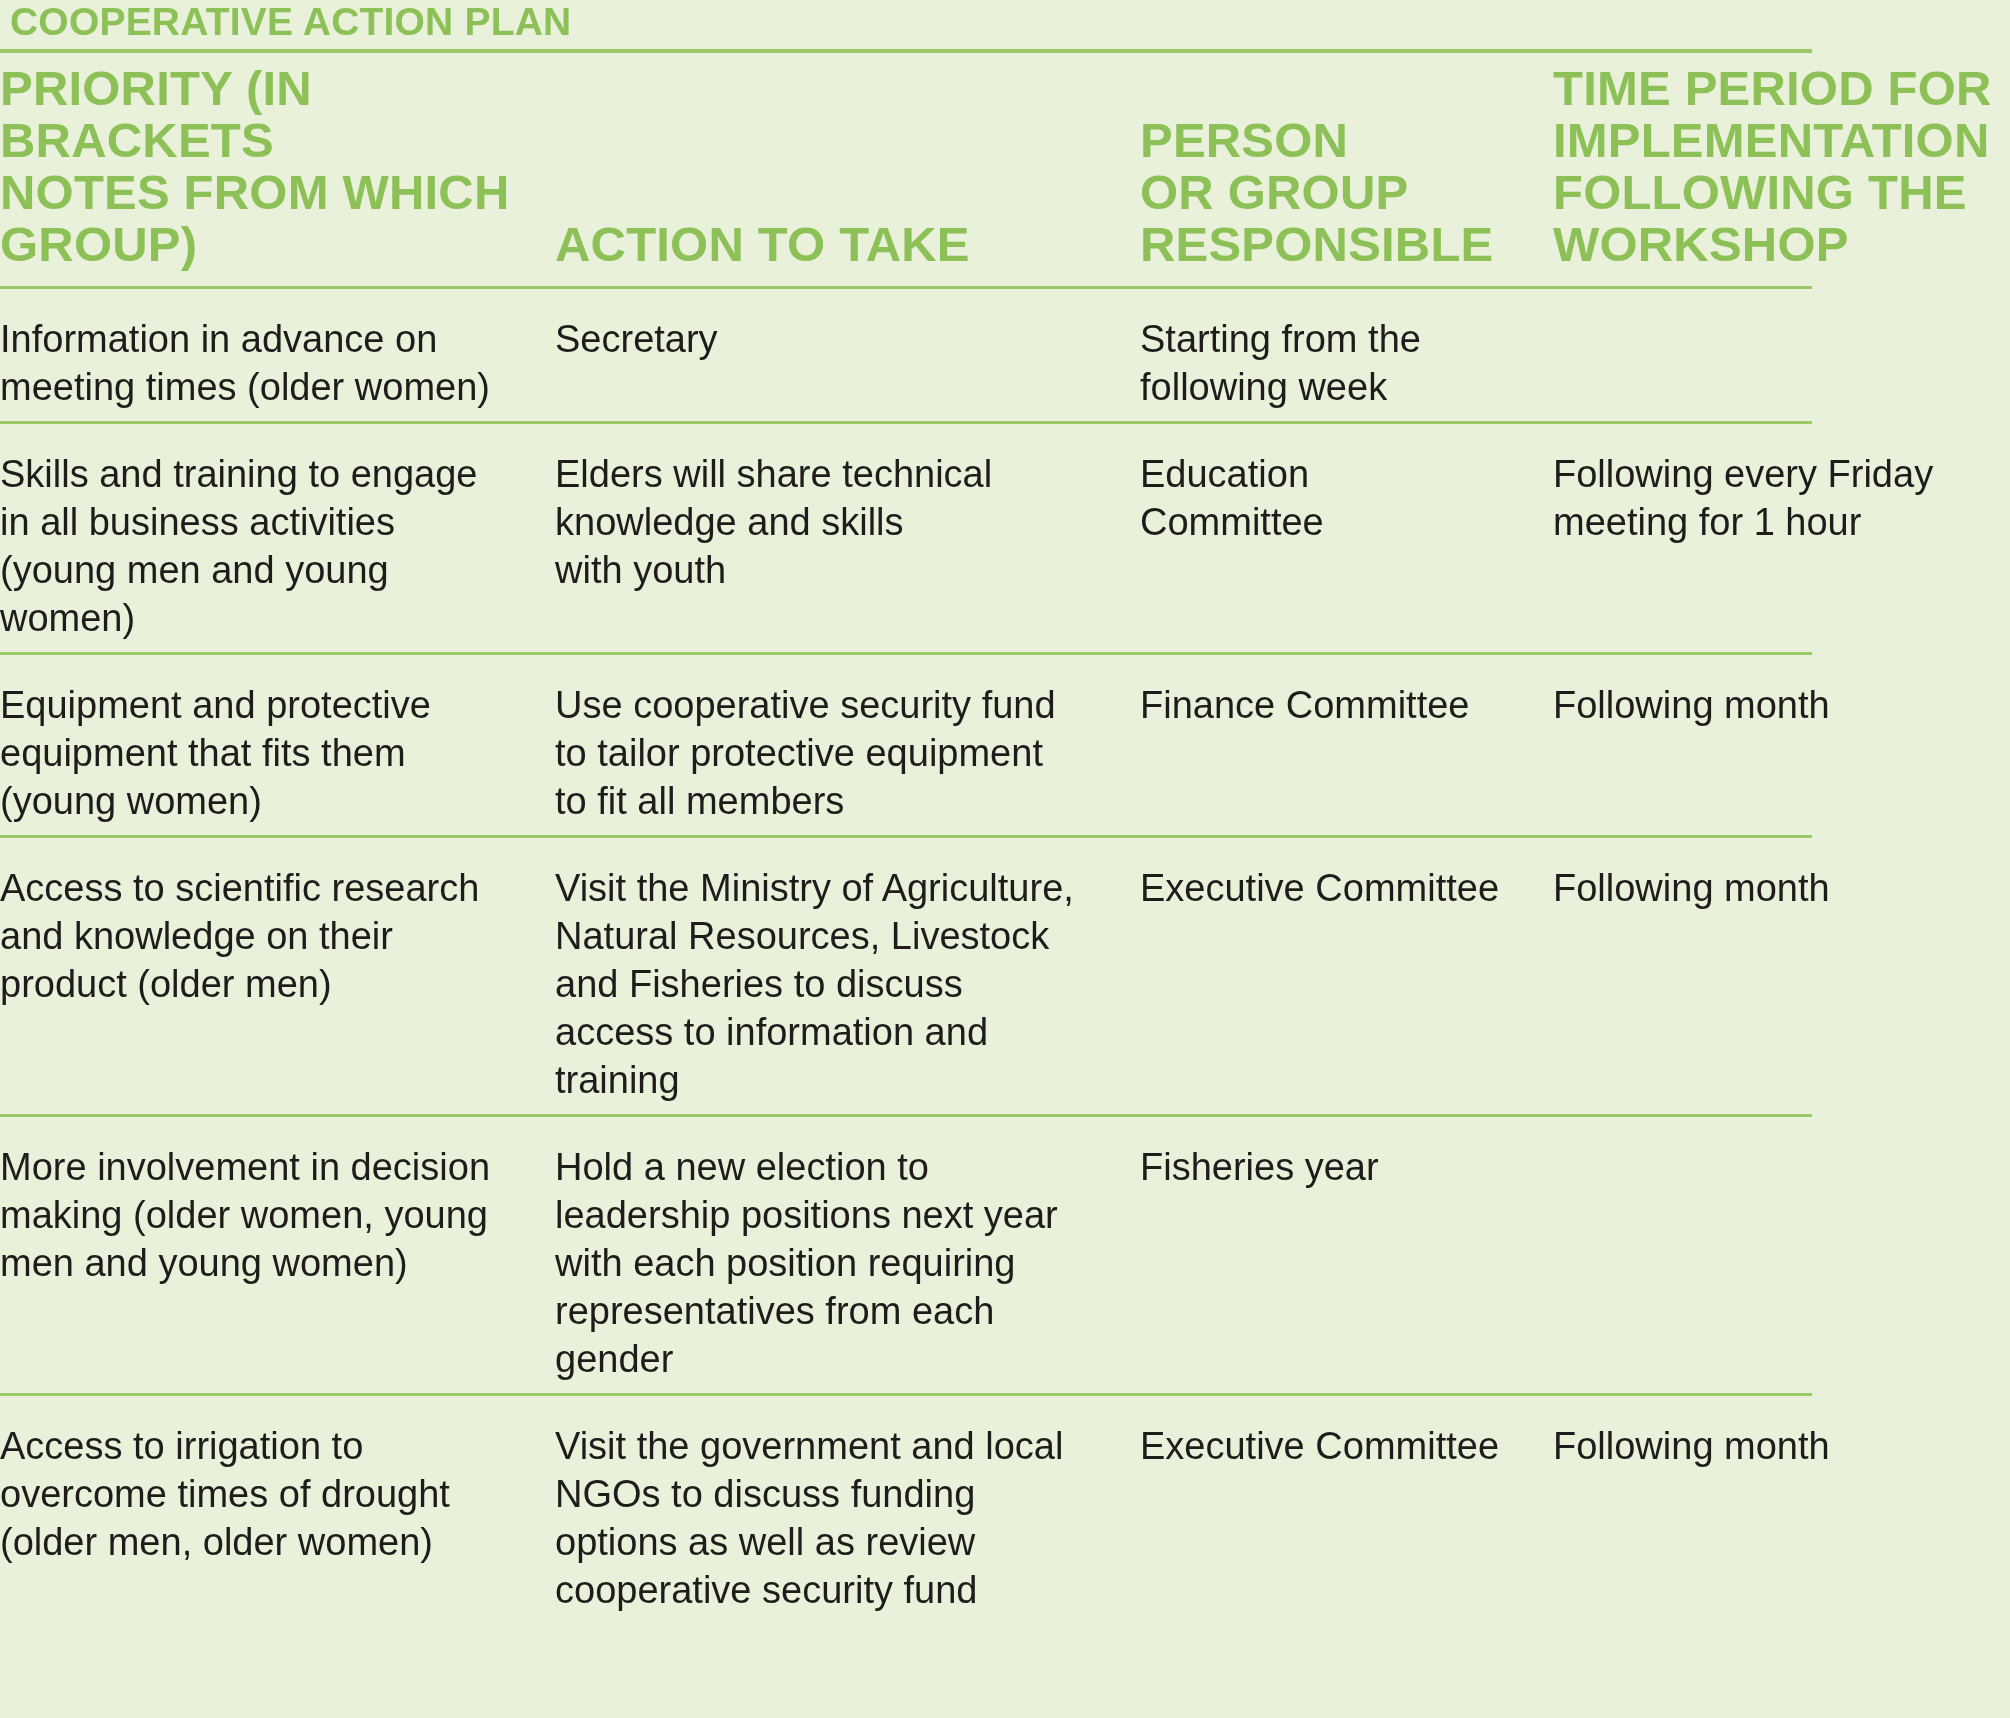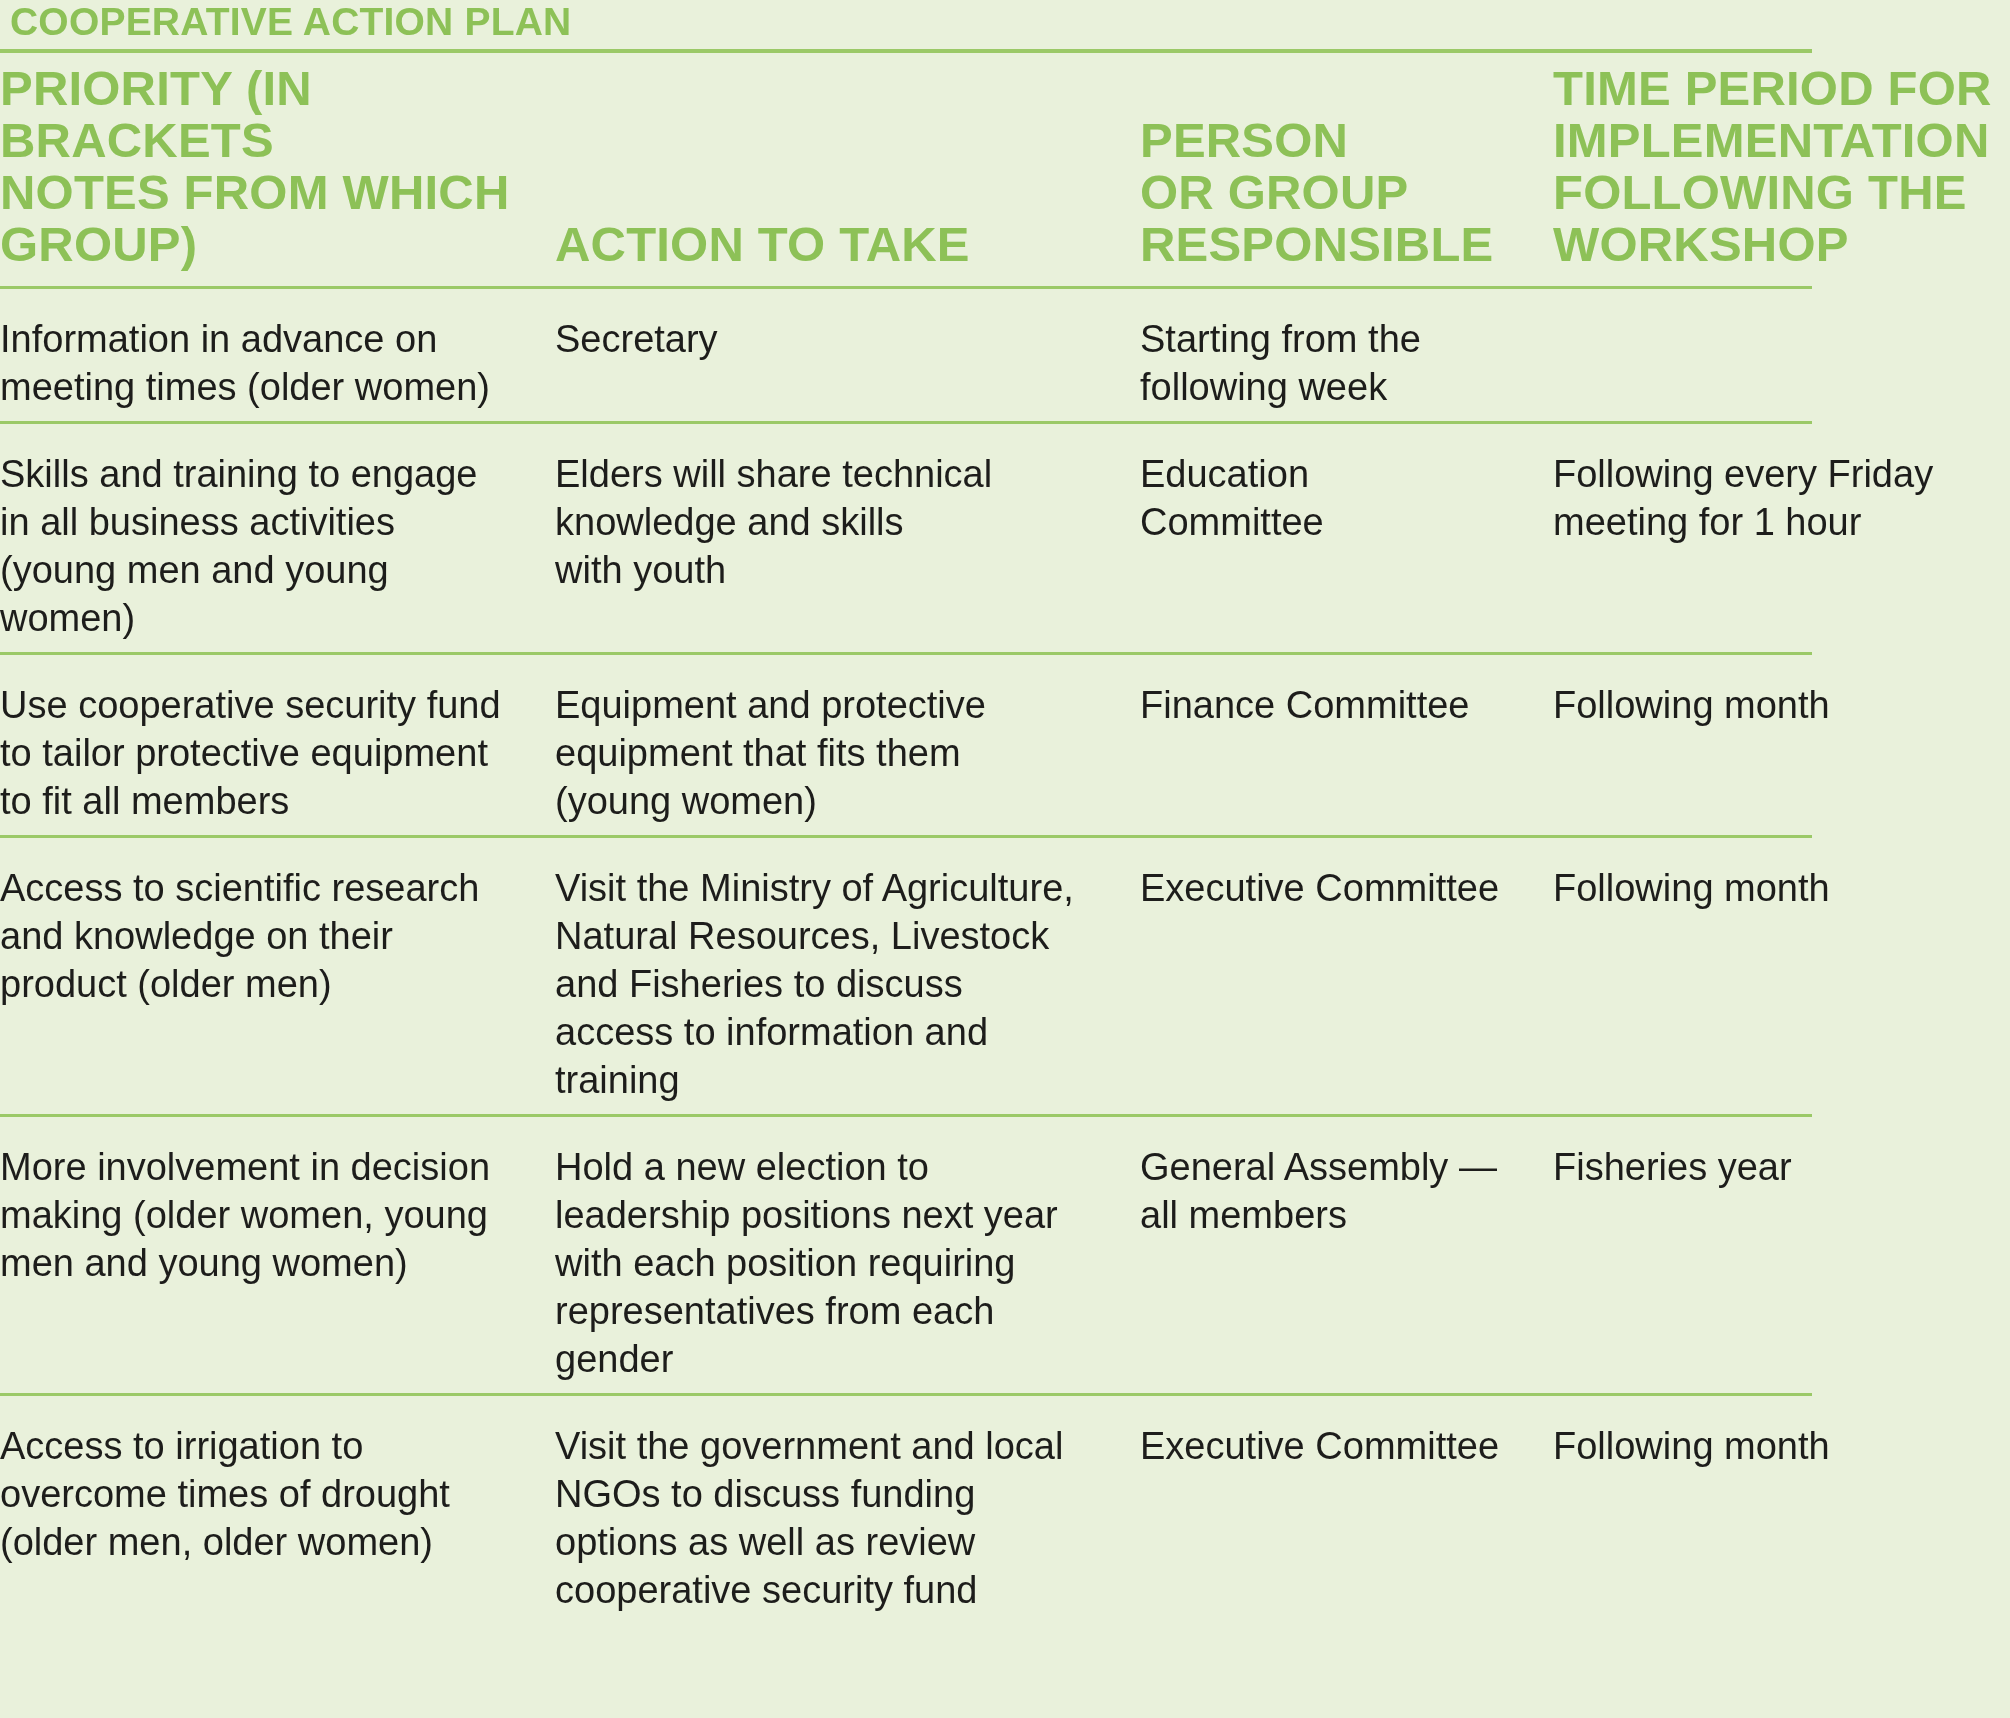--- a/index.html
+++ b/index.html
@@ -96,26 +96,26 @@
     <div class="cell c2">Elders will share technical
 knowledge and skills
 with youth</div>
     <div class="cell c3">Education
 Committee</div>
     <div class="cell c4">Following every Friday
 meeting for 1 hour</div>
   </div>
 
   <div class="grid row">
+    <div class="cell c1">Equipment and protective
+equipment that fits them
+(young women)</div>
     <div class="cell c2">Use cooperative security fund
 to tailor protective equipment
 to fit all members</div>
-    <div class="cell c1">Equipment and protective
-equipment that fits them
-(young women)</div>
     <div class="cell c3">Finance Committee</div>
     <div class="cell c4">Following month</div>
   </div>
 
   <div class="grid row">
     <div class="cell c1">Access to scientific research
 and knowledge on their
 product (older men)</div>
     <div class="cell c2">Visit the Ministry of Agriculture,
 Natural Resources, Livestock
@@ -128,22 +128,20 @@
 
   <div class="grid row">
     <div class="cell c1">More involvement in decision
 making (older women, young
 men and young women)</div>
     <div class="cell c2">Hold a new election to
 leadership positions next year
 with each position requiring
 representatives from each
 gender</div>
-    <div class="cell c3">General Assembly —
-all members</div>
     <div class="cell c4">Fisheries year</div>
   </div>
 
   <div class="grid row">
     <div class="cell c1">Access to irrigation to
 overcome times of drought
 (older men, older women)</div>
     <div class="cell c2">Visit the government and local
 NGOs to discuss funding
 options as well as review

